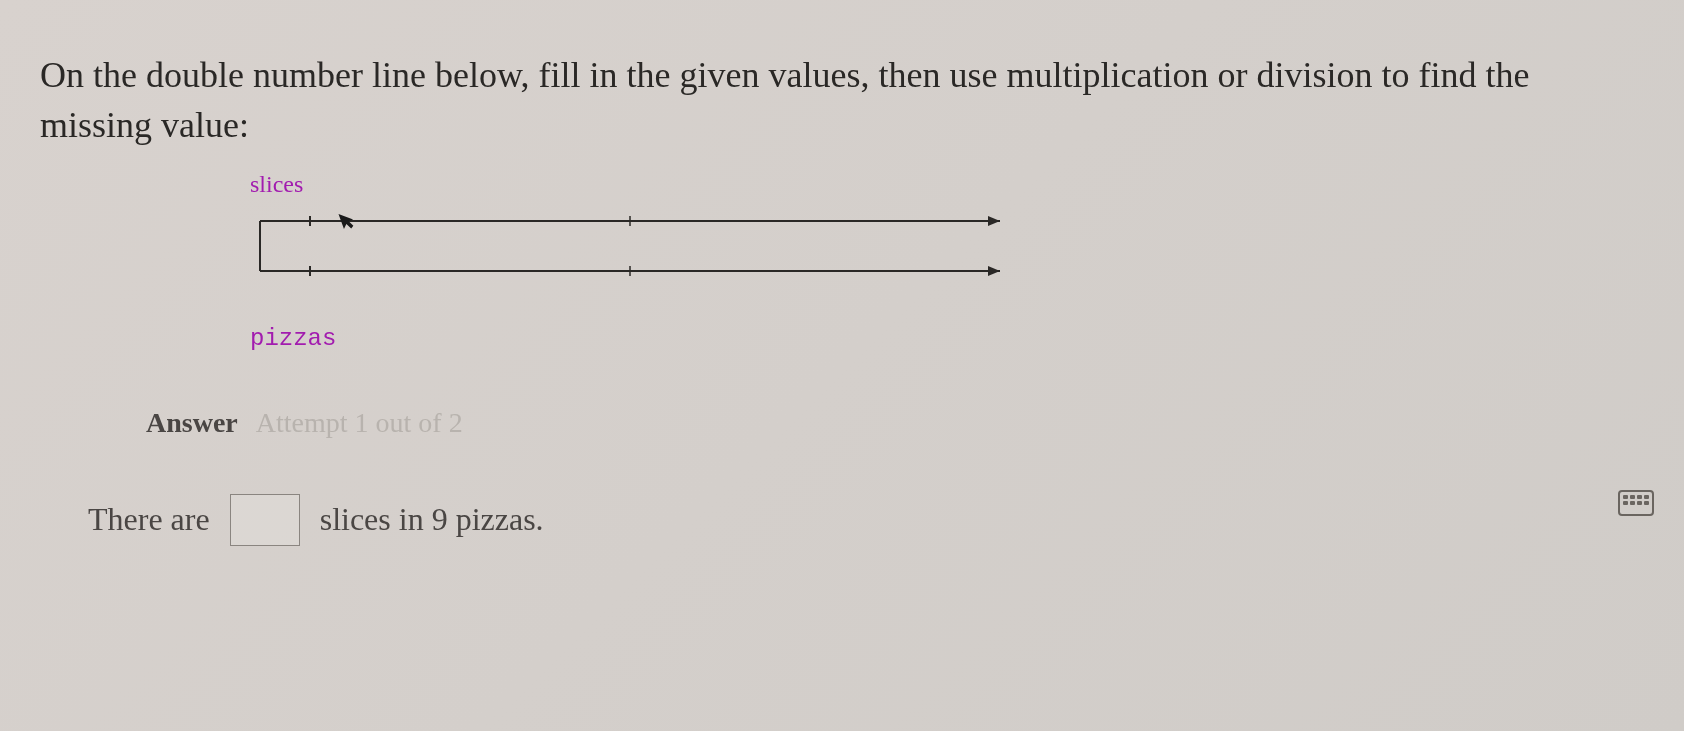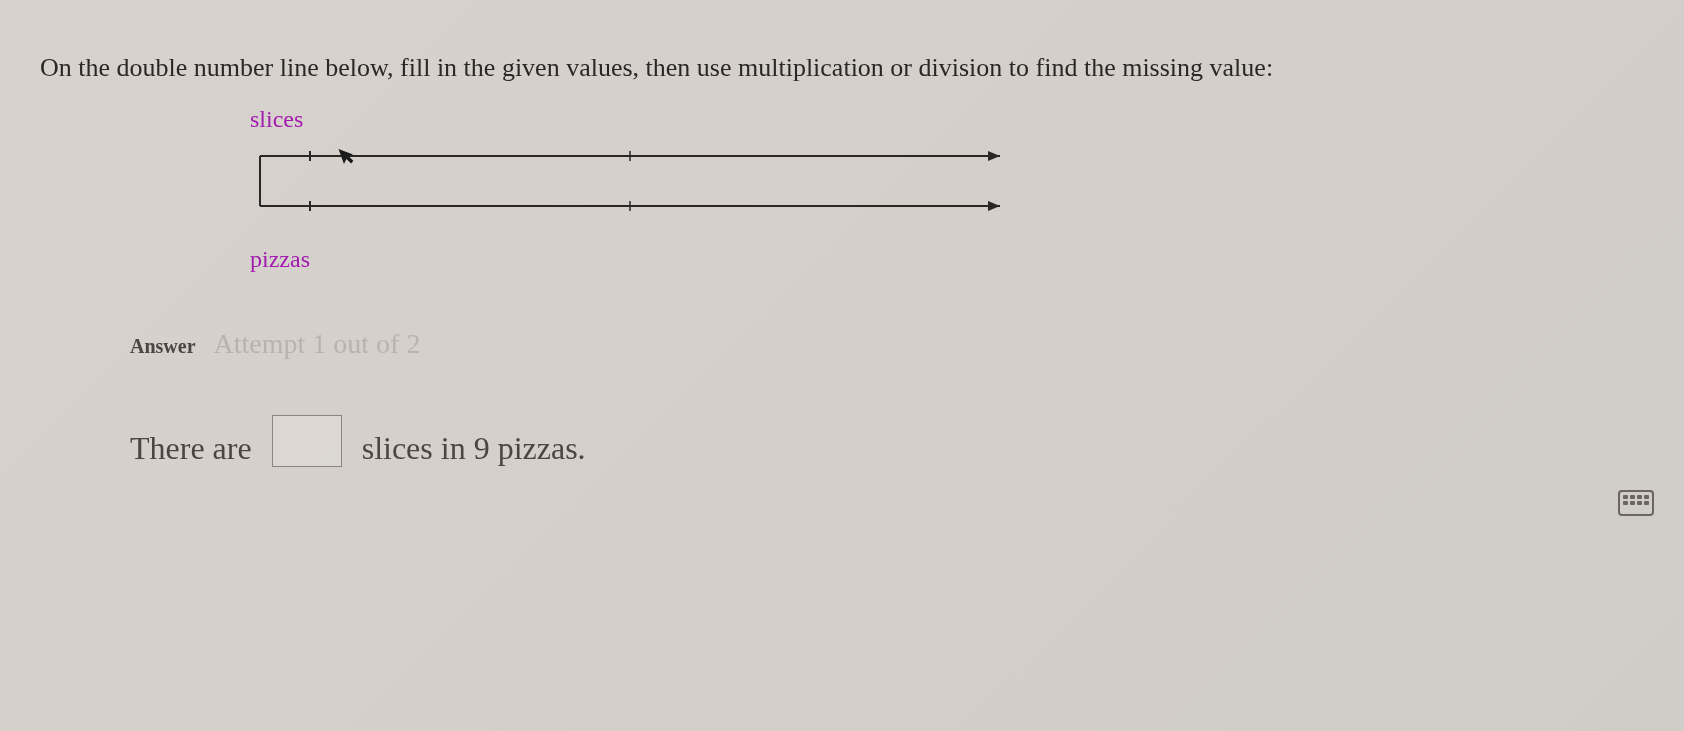--- a/index.html
+++ b/index.html
@@ -11,21 +11,21 @@
       background: linear-gradient(135deg, #d8d2ce 0%, #d4cfcb 50%, #d0ccc8 100%);
       font-family: Georgia, 'Times New Roman', serif;
       width: 1684px;
       height: 731px;
       padding: 50px 40px;
       color: #3a3836;
       overflow: hidden;
       position: relative;
     }
     .question-text {
-      font-size: 26px;
+      font-size: 36px;
       line-height: 1.4;
       color: #2a2826;
       margin-bottom: 20px;
       font-weight: 400;
     }
     .diagram-container {
       margin-left: 200px;
       margin-top: 10px;
       position: relative;
     }
@@ -33,21 +33,22 @@
       font-size: 24px;
       color: #a21caf;
       font-family: Georgia, serif;
     }
     .label-top {
       margin-left: 10px;
       margin-bottom: 8px;
     }
     .label-bottom {
       margin-left: 10px;
-      margin-top: 25px;
+      margin-top: 39px;
+      font-family: Liberation Mono, monospace;
     }
     .number-line-svg {
       display: block;
     }
     .cursor-icon {
       position: absolute;
       top: 38px;
       left: 100px;
       font-size: 20px;
       color: #1a1a1a;
@@ -56,33 +57,34 @@
     .answer-section {
       margin-top: 55px;
       margin-left: 90px;
     }
     .answer-row {
       display: flex;
       align-items: baseline;
       gap: 18px;
     }
     .answer-label {
-      font-size: 20px;
+      font-size: 28px;
       font-weight: bold;
       color: #4a4644;
+      margin-left: 16px;
     }
     .attempt-text {
       font-size: 28px;
       color: #b8b3ae;
     }
     .sentence-row {
       margin-top: 55px;
-      margin-left: 90px;
+      margin-left: 48px;
       display: flex;
-      align-items: flex-end;
+      align-items: center;
       gap: 20px;
       font-size: 32px;
       color: #4a4644;
     }
     .answer-input {
       width: 70px;
       height: 52px;
       background: rgba(255,255,255,0.15);
       border: 1px solid #8a8580;
       font-size: 28px;

